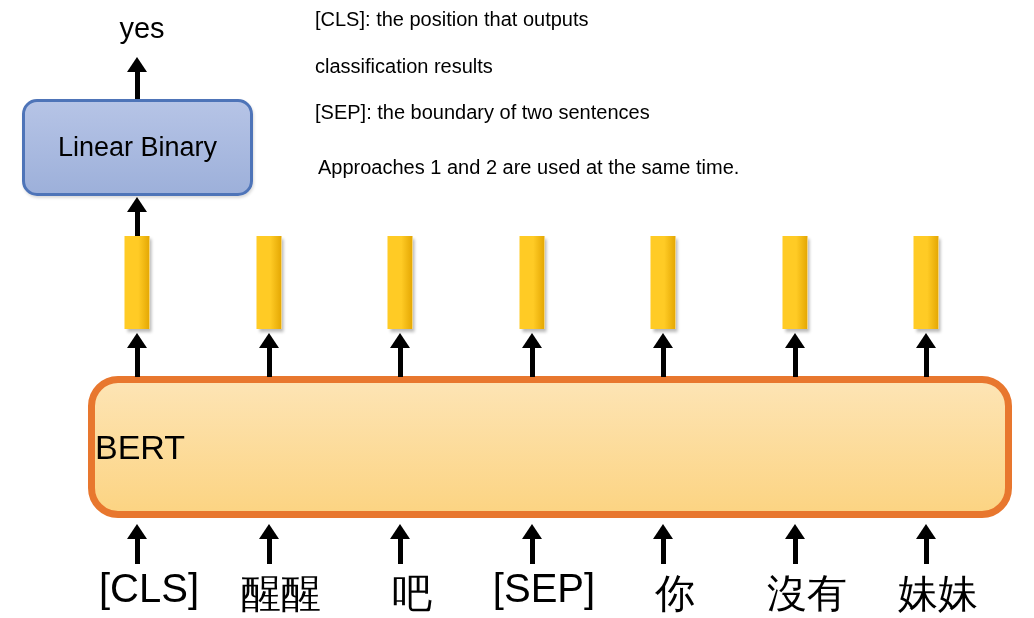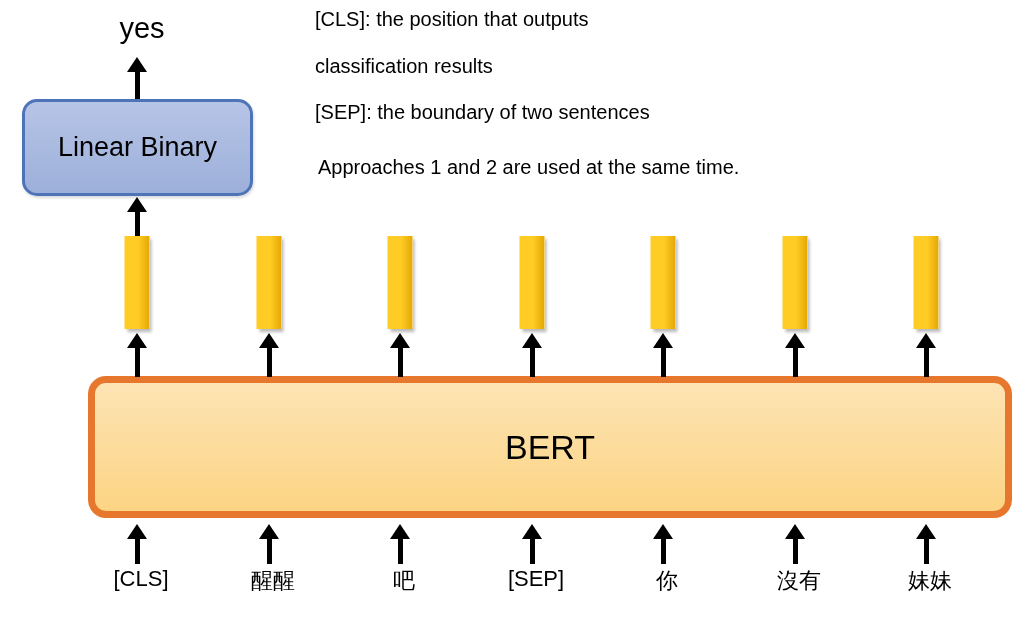--- a/index.html
+++ b/index.html
@@ -68,46 +68,46 @@
     white-space: nowrap;
   }
 
   
   .bert-box {
     position: absolute;
     left: 88px; top: 376px;
     width: 924px; height: 142px;
     box-sizing: border-box;
     border: 7px solid var(--bert-border, #e8772e);
-    border-radius: 18px;
+    border-radius: 30px;
     background: linear-gradient(180deg, var(--bert1, #fde4b4), var(--bert2, #fcd483));
     display: flex;
     align-items: center;
-    justify-content: center;
+    justify-content: flex-start;
     font-size: 34px;
   }
 
   
   .col { position: absolute; top: 0; width: 0; height: 100%; }
   .bar {
     position: absolute;
     top: 236px; left: 0;
     transform: translateX(-50%);
     width: 25px; height: 93px;
     background: linear-gradient(90deg, var(--bar1, #ffcb25) 0%, var(--bar1, #ffcb25) 55%, var(--bar2, #e4a703) 100%);
     box-shadow: 2px 3px 3px rgba(0,0,0,0.28);
   }
   .col .arrow { left: 0; }
   .arrow-bert-to-bar  { top: 333px; height: 44px; }
   .arrow-token-to-bert { top: 524px; height: 40px; }
   .token-label {
     position: absolute;
-    top: 566px; left: 4px;
-    transform: translateX(-50%);
-    font-size: 22px;
+    top: 566px; left: 12px;
+    transform: translateX(-50%);
+    font-size: 40px;
     white-space: nowrap;
   }
 </style>
 </head>
 <body>
 
 <div id="stage">
 
   <div class="yes-label">yes</div>
   <div class="arrow" style="left:137px; top:57px; height:42px">

